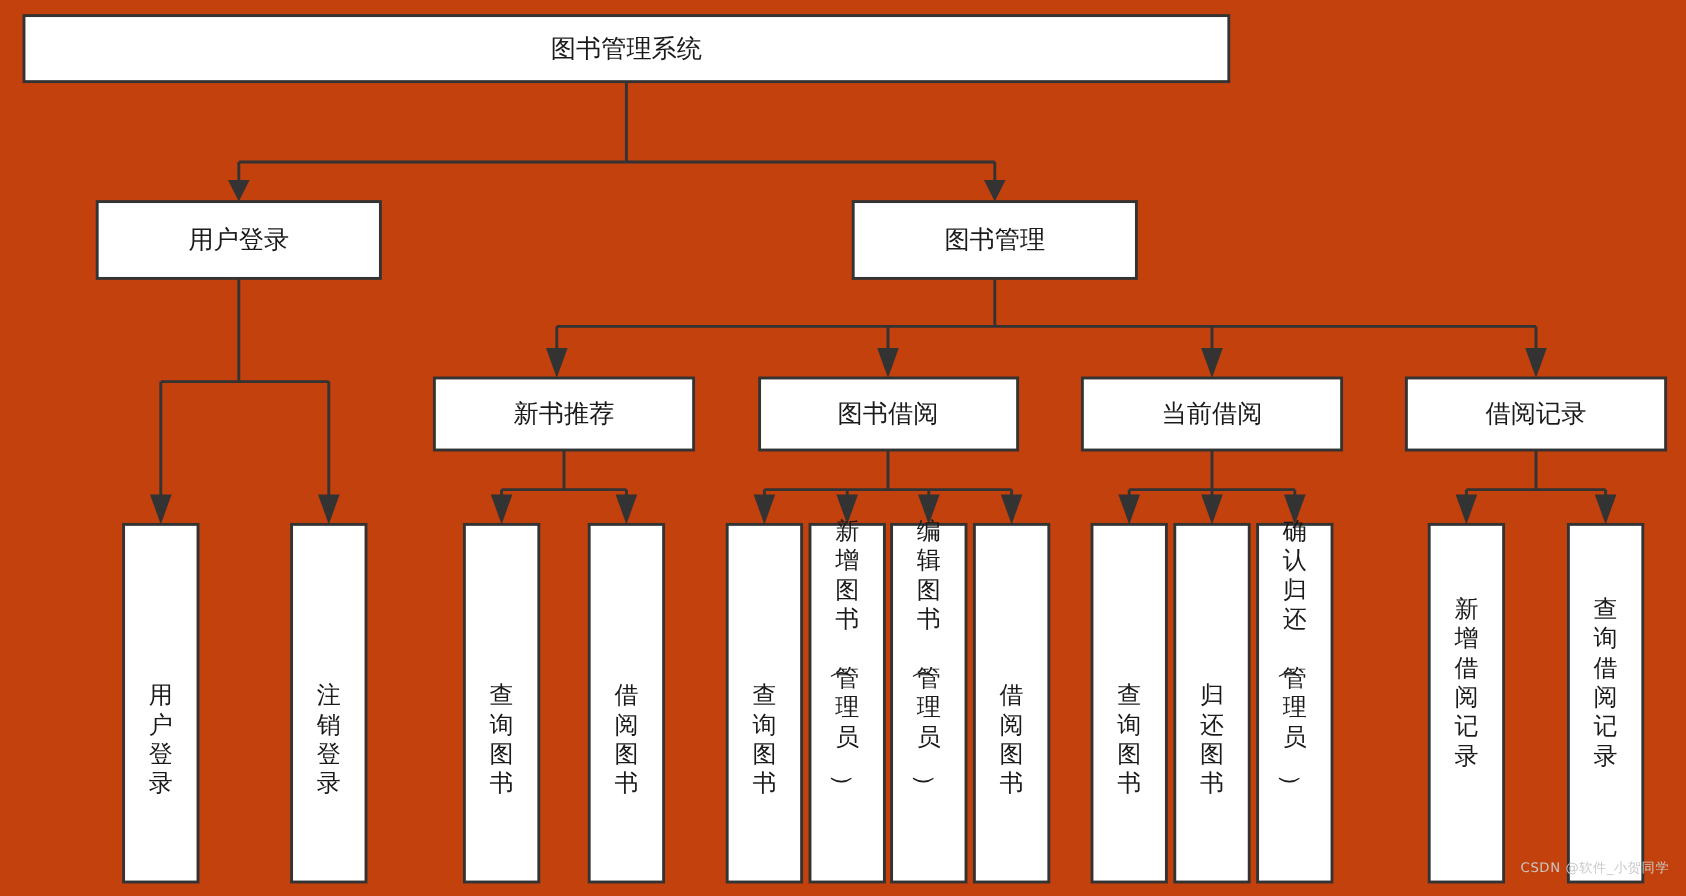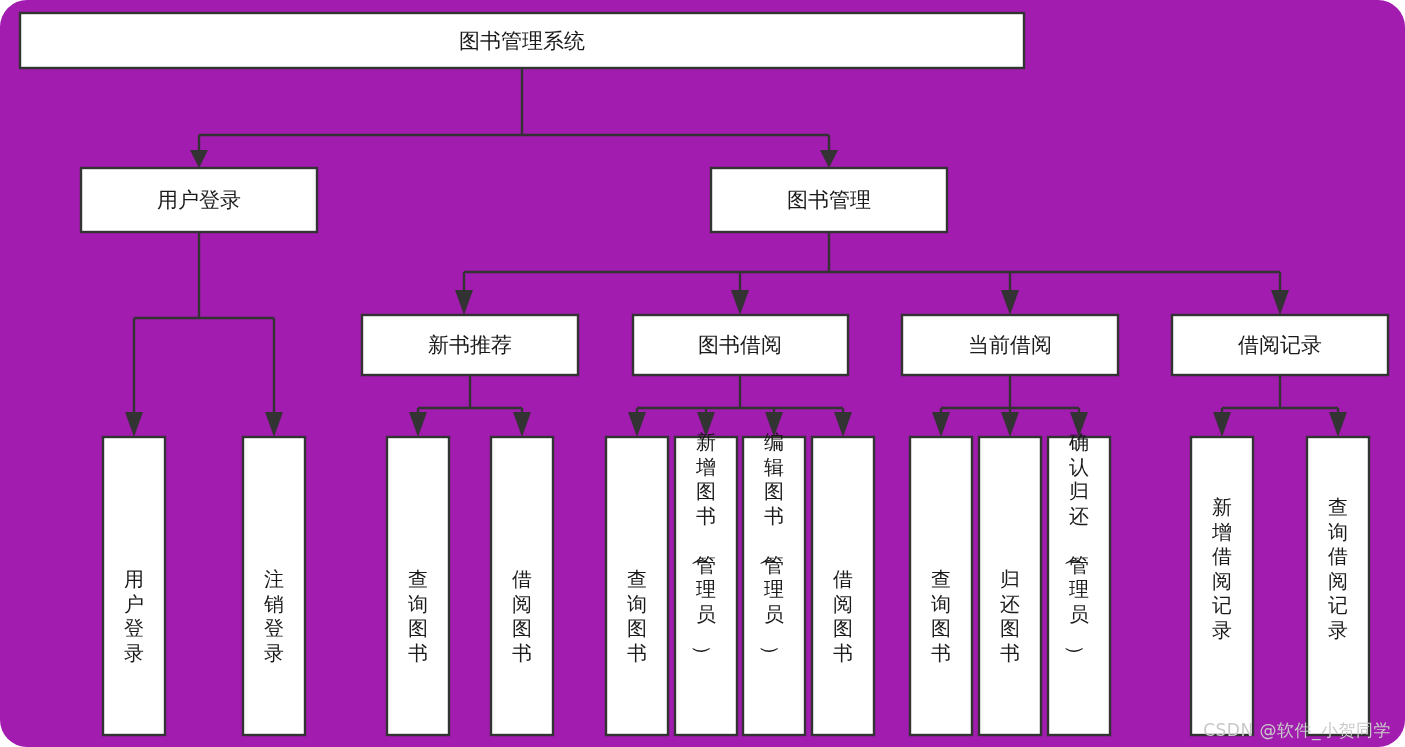--- a/index.html
+++ b/index.html
@@ -11,22 +11,21 @@
   body {
     width: 1405px;
     height: 747px;
     overflow: hidden;
     font-family: "DejaVu Sans", "Liberation Sans", sans-serif;
   }
   #diagram-root {
     position: relative;
     width: 1405px;
     height: 747px;
-    background: #a21caf;
-    border-radius: 27px;
+    background: #c2410c;
   }
   svg#tree-svg {
     position: absolute;
     left: 0;
     top: 0;
     width: 1405px;
     height: 747px;
     display: block;
   }
   .node-box {
@@ -53,23 +52,23 @@
   }
   .node-label-v {
     font-family: "DejaVu Sans", "Liberation Sans", sans-serif;
     font-size: 20px;
     fill: #1a1a1a;
     text-anchor: middle;
   }
   .watermark {
     position: absolute;
     right: 14px;
-    bottom: 5px;
-    font-family: "DejaVu Sans", "Liberation Sans", sans-serif;
-    font-size: 17px;
+    bottom: 16px;
+    font-family: "DejaVu Sans", "Liberation Sans", sans-serif;
+    font-size: 11px;
     color: #c9c9c9;
     white-space: nowrap;
     letter-spacing: 0.5px;
     user-select: none;
     text-align: center;
   }
 </style>
 </head>
 <body>
 

